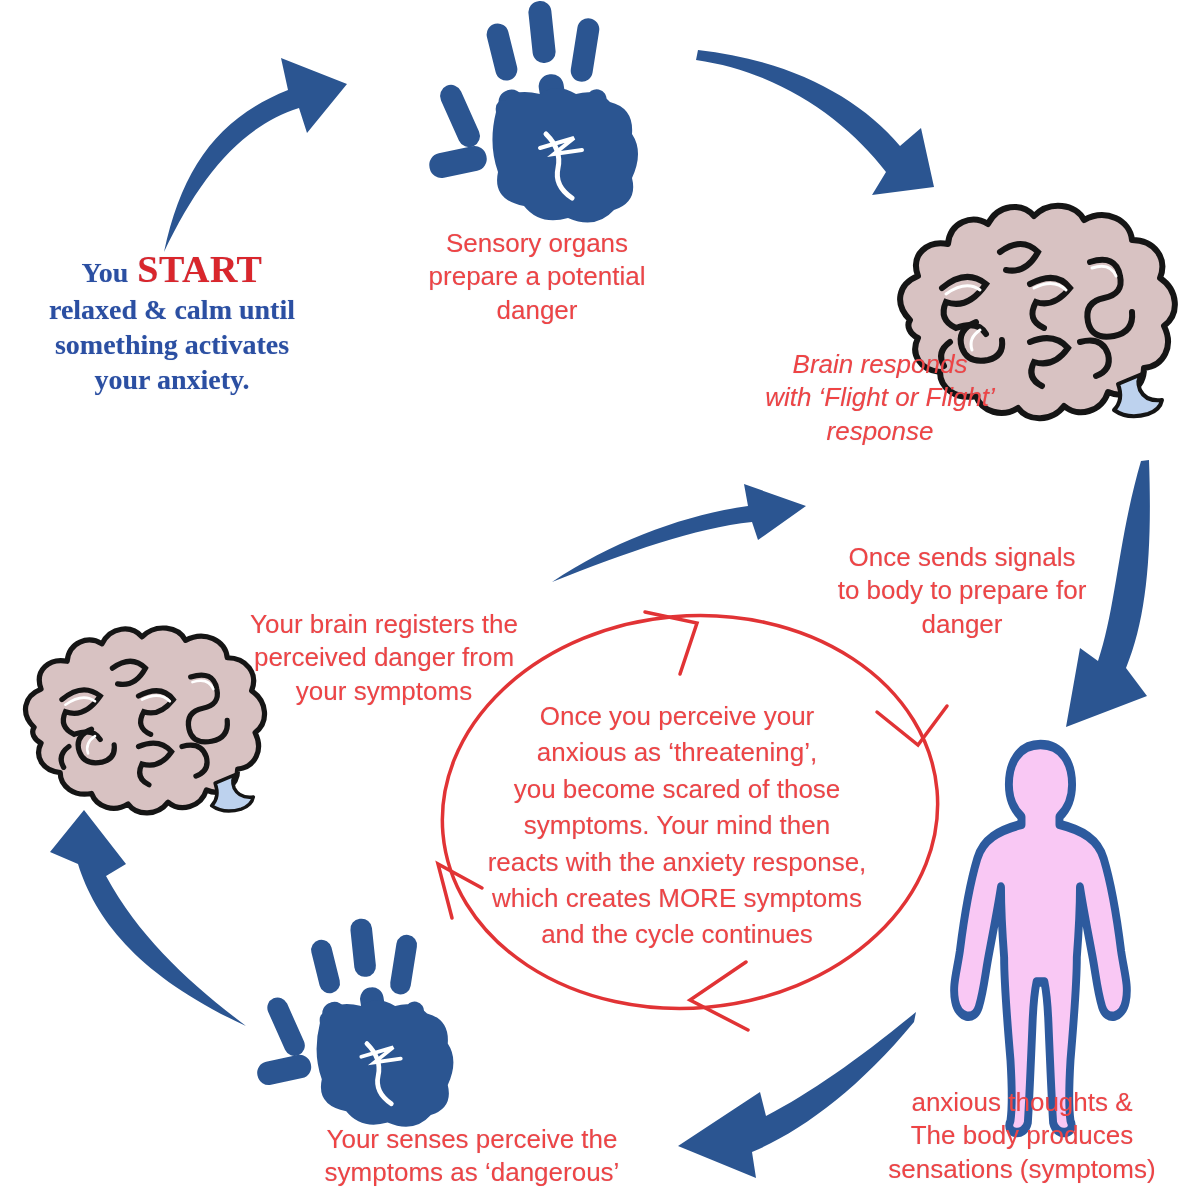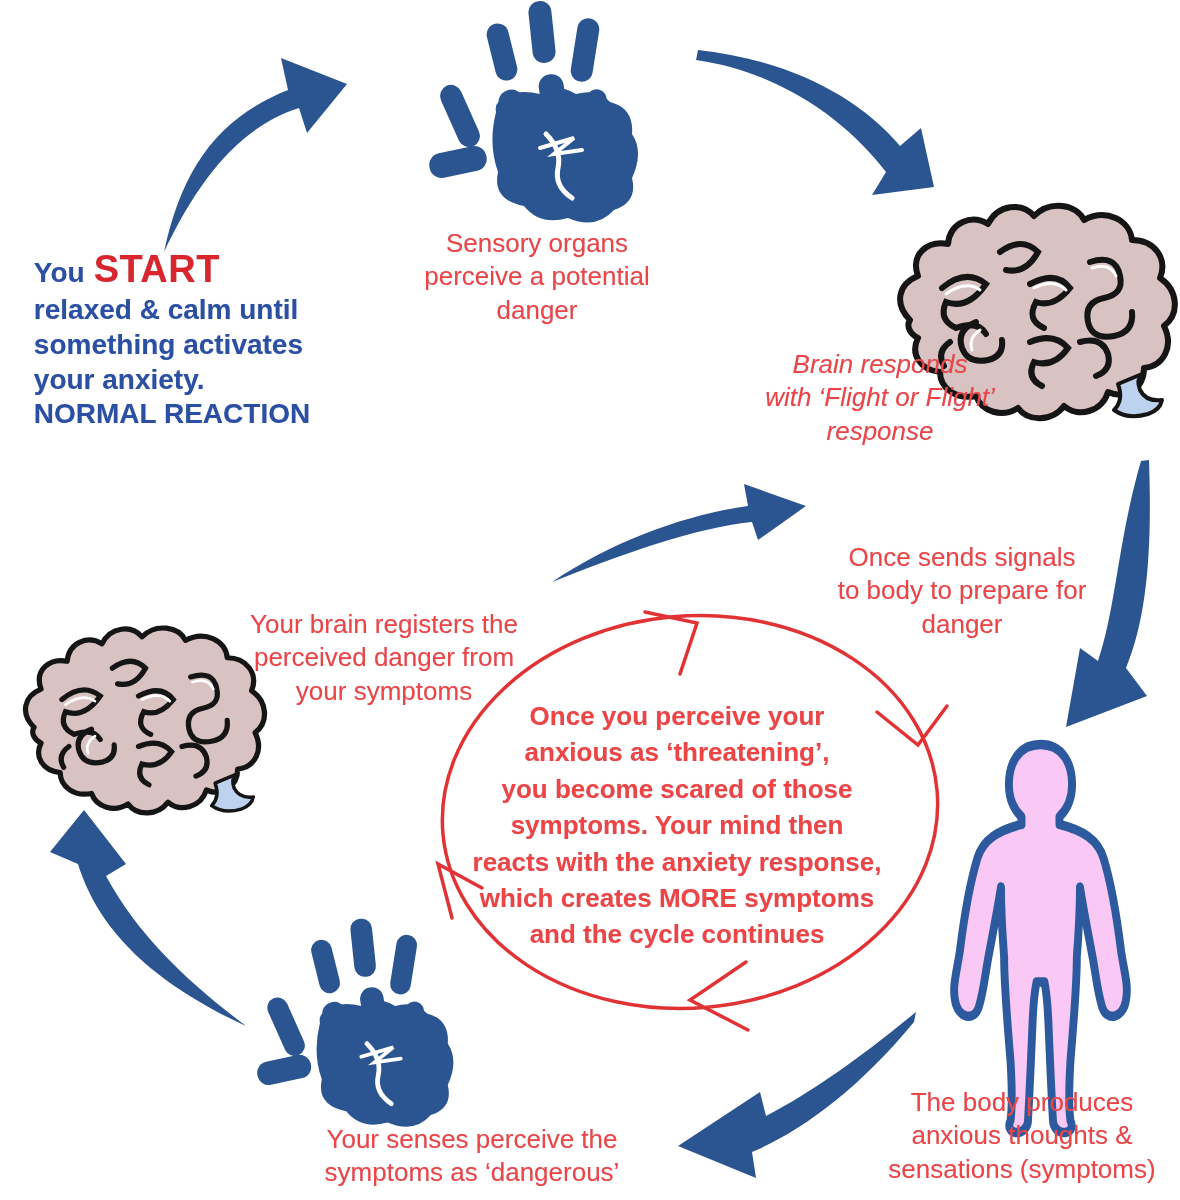--- a/index.html
+++ b/index.html
@@ -8,26 +8,27 @@
     font-family:"Liberation Sans","DejaVu Sans",sans-serif;
   }
   .gfx{position:absolute;left:0;top:0;width:1180px;height:1200px;}
   .label{
     position:absolute;transform:translateX(-50%);text-align:center;
     color:#ef4444;font-size:26px;line-height:1.28;font-weight:400;white-space:nowrap;
     text-shadow:0 0 1px rgba(90,131,189,.35);
   }
   .label .ln{white-space:nowrap;}
   .title{
-    position:absolute;transform:translateX(-50%);
+    position:absolute;transform:translateX(-50%);text-align:center;
     color:#2b4fa2;font-weight:700;font-size:28px;line-height:1.24;white-space:nowrap;
     text-shadow:0 0 1px rgba(43,79,162,.3);
+    font-family:Liberation Serif, serif;
   }
   .start-word{color:#d9262c;font-size:38px;margin-left:9px;letter-spacing:.5px;}
-  .center-text{font-size:26px;line-height:1.40;font-weight:bold;}
+  .center-text{font-size:26px;line-height:1.40;}
 </style>
 </head>
 <body>
 
 <div class="stage">
 
   <svg class="gfx" viewBox="0 0 1180 1200">
     <defs>
 
       <g id="handprint">
@@ -90,26 +91,25 @@
     <use href="#brain" transform="translate(880,192)"></use>
     <use href="#brain" transform="translate(8,616) scale(0.87)"></use>
     <use href="#bodyfig" transform="translate(952,737) scale(0.79,0.95)"></use>
   </svg>
 
   <div class="title" style="left:172px;top:246px;">
     <div class="ln"><span>You</span><span class="start-word">START</span></div>
     <div class="ln">relaxed &amp; calm until</div>
     <div class="ln">something activates</div>
     <div class="ln">your anxiety.</div>
-    <div class="ln">NORMAL REACTION</div>
   </div>
 
   <div class="label" style="left:537px;top:227px;">
     <div class="ln">Sensory organs</div>
-    <div class="ln">perceive a potential</div>
+    <div class="ln">prepare a potential</div>
     <div class="ln">danger</div>
   </div>
 
   <div class="label" style="left:880px;top:348px;font-style:italic;">
     <div class="ln">Brain responds</div>
     <div class="ln">with ‘Flight or Flight’</div>
     <div class="ln">response</div>
   </div>
 
   <div class="label" style="left:962px;top:541px;">
@@ -133,18 +133,18 @@
     <div class="ln">which creates MORE symptoms</div>
     <div class="ln">and the cycle continues</div>
   </div>
 
   <div class="label" style="left:430px;top:1123px;margin-left:42px;">
     <div class="ln">Your senses perceive the</div>
     <div class="ln">symptoms as ‘dangerous’</div>
   </div>
 
   <div class="label" style="left:1022px;top:1086px;">
+    <div class="ln">anxious thoughts &amp;</div>
     <div class="ln">The body produces</div>
-    <div class="ln">anxious thoughts &amp;</div>
     <div class="ln">sensations (symptoms)</div>
   </div>
 
 </div>
 
 </body></html>

